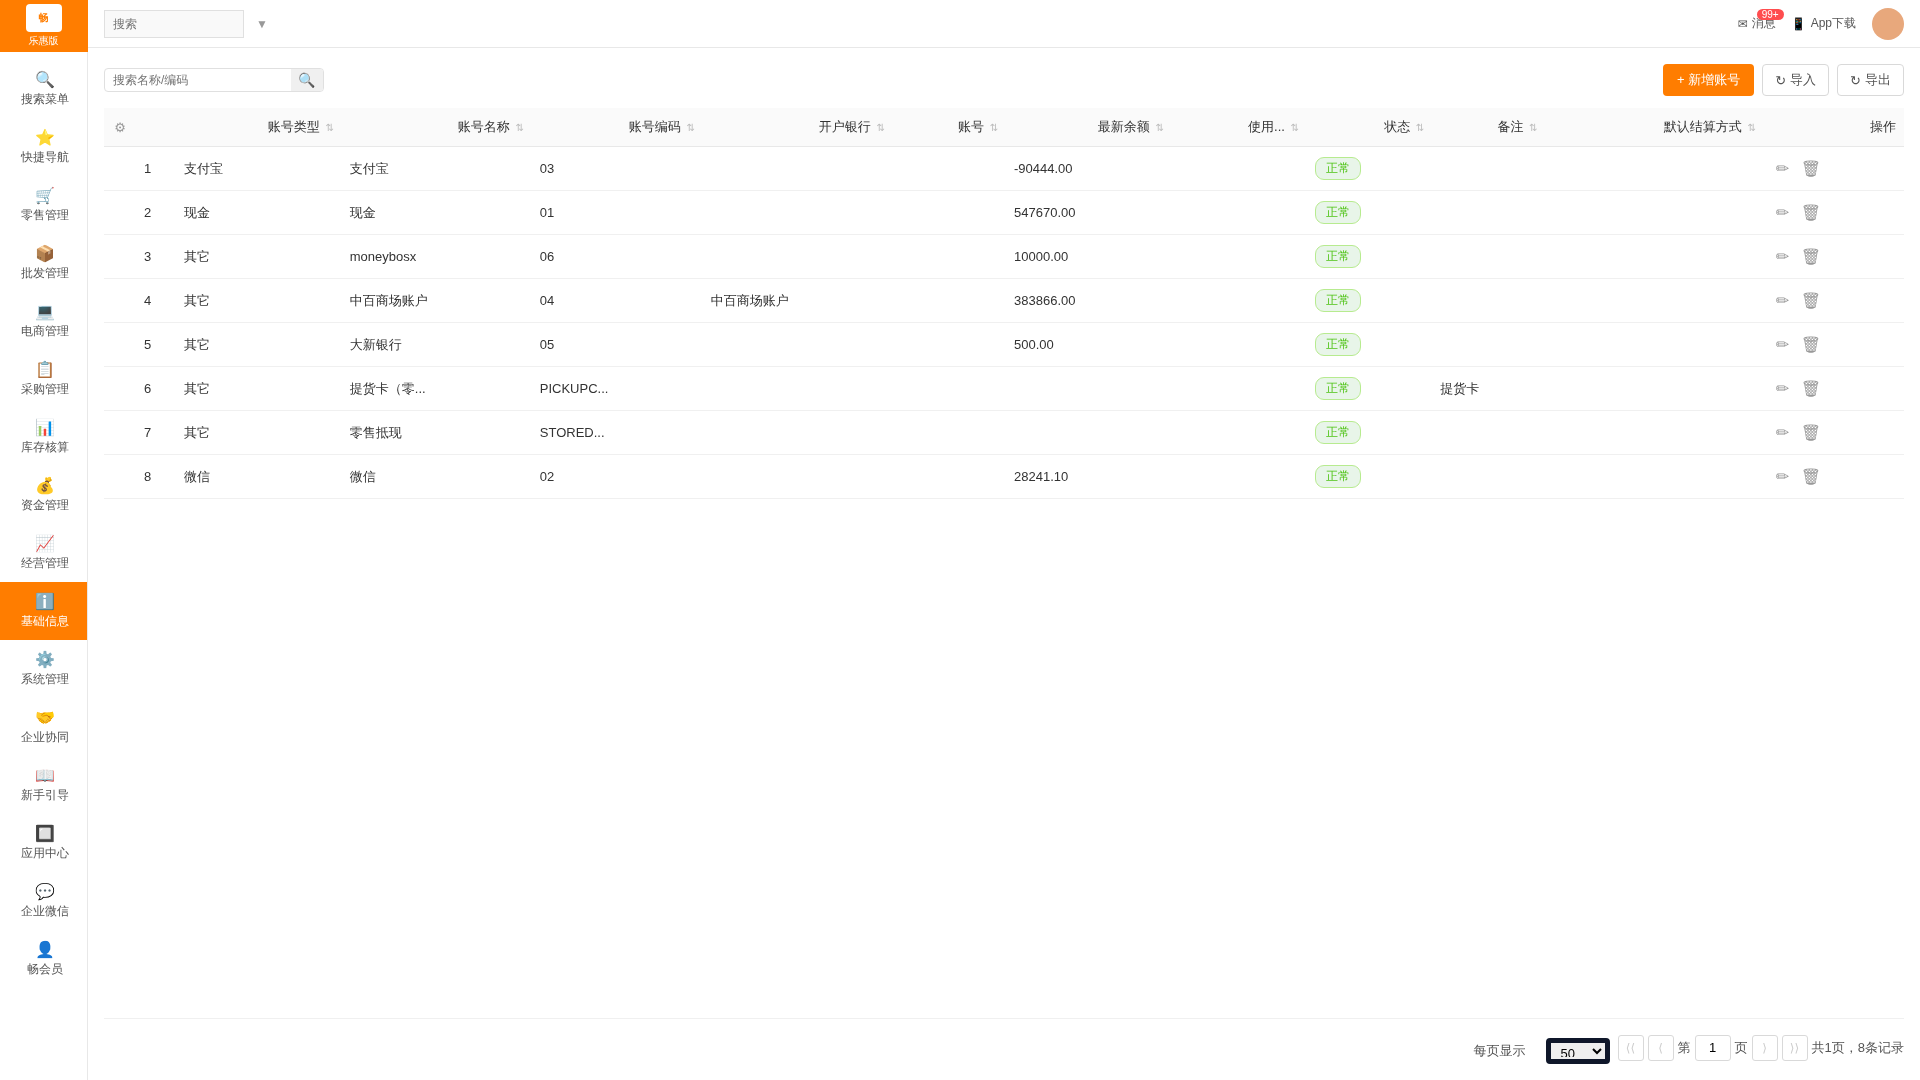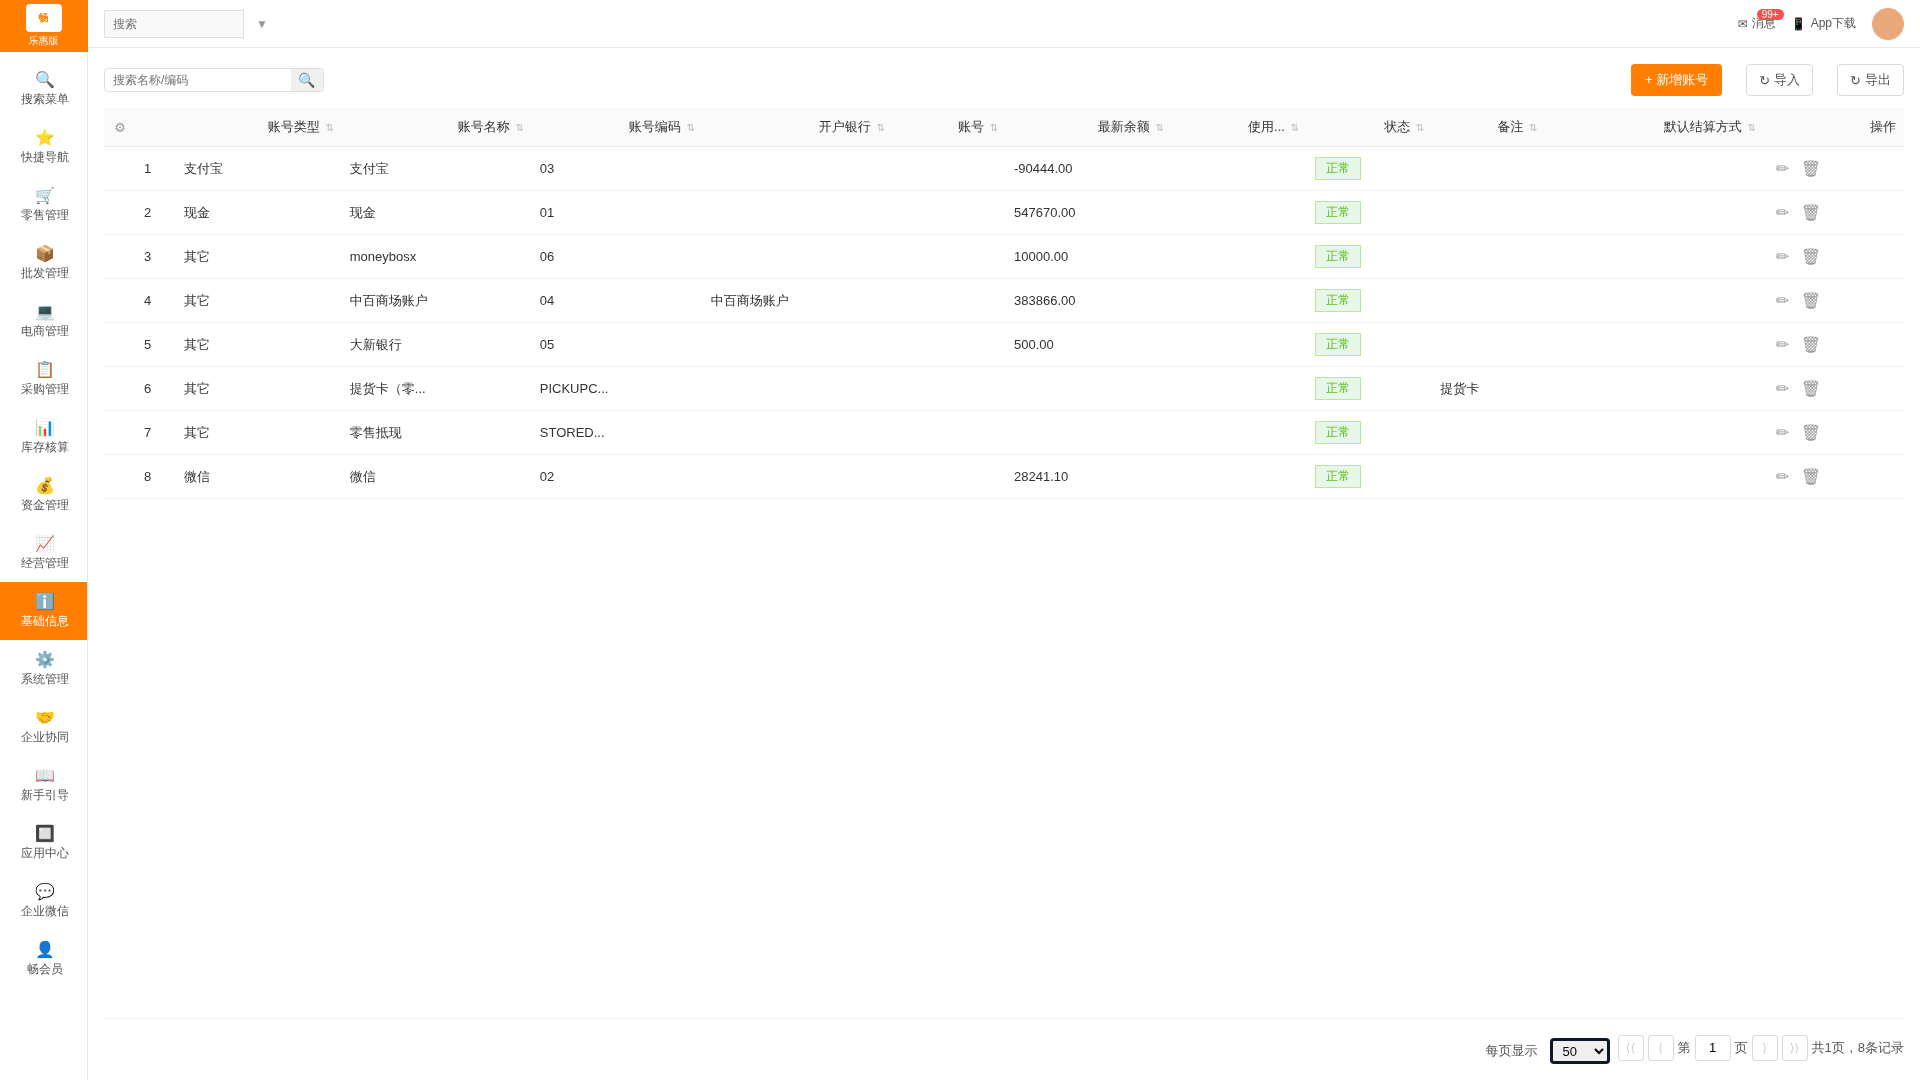--- a/index.html
+++ b/index.html
@@ -233,21 +233,21 @@
       cursor: pointer;
       display: flex;
       align-items: center;
       justify-content: center;
       font-size: 14px;
       color: #999;
     }
     .action-btns {
       display: flex;
       align-items: center;
-      gap: 24px;
+      gap: 8px;
     }
     .btn-add {
       background: #ff7d00;
       color: #fff;
       border: none;
       border-radius: 4px;
       padding: 0 14px;
       height: 32px;
       cursor: pointer;
       font-size: 13px;
@@ -300,21 +300,21 @@
     td {
       padding: 10px 8px;
       border-bottom: 1px solid #f0f0f0;
       color: #333;
       font-size: 13px;
       white-space: nowrap;
     }
     .status-badge {
       display: inline-block;
       padding: 2px 10px;
-      border-radius: 0;
+      border-radius: 9px;
       font-size: 12px;
       background: #e8f5e9;
       color: #52c41a;
       border: 1px solid #b7eb8f;
     }
     .gear-icon { color: #999; cursor: pointer; }
     .op-btn {
       background: none;
       border: none;
       cursor: pointer;
@@ -331,25 +331,25 @@
       padding: 12px 0 0;
       gap: 8px;
       font-size: 13px;
       color: #555;
       border-top: 1px solid #f0f0f0;
       margin-top: 8px;
     }
     .page-size-wrapper {
       display: flex;
       align-items: center;
-      gap: 12px;
+      gap: 20px;
       margin-top: 7px;
     }
     .page-size-select {
-      border: 3px solid #0f172a;
+      border: 5px solid #0f172a;
       border-radius: 4px;
       padding: 2px 6px;
       font-size: 13px;
       height: 26px;
       cursor: pointer;
       outline: none;
     }
     .page-nav {
       display: flex;
       align-items: center;

